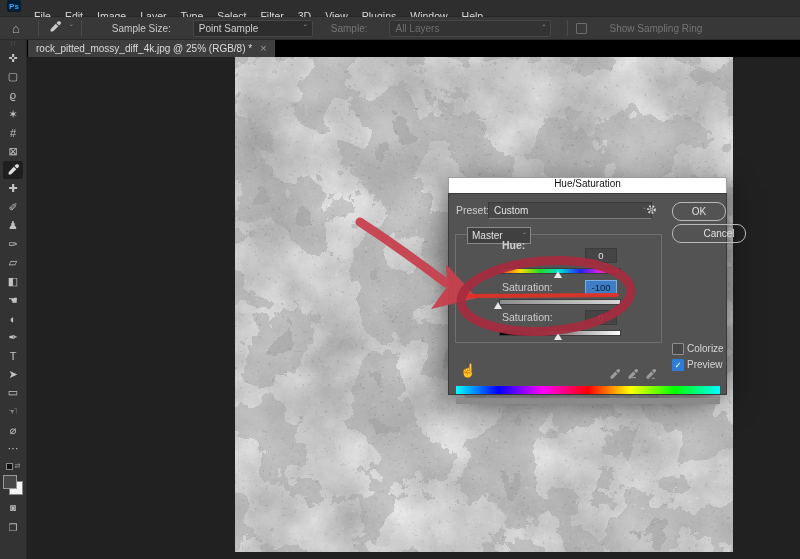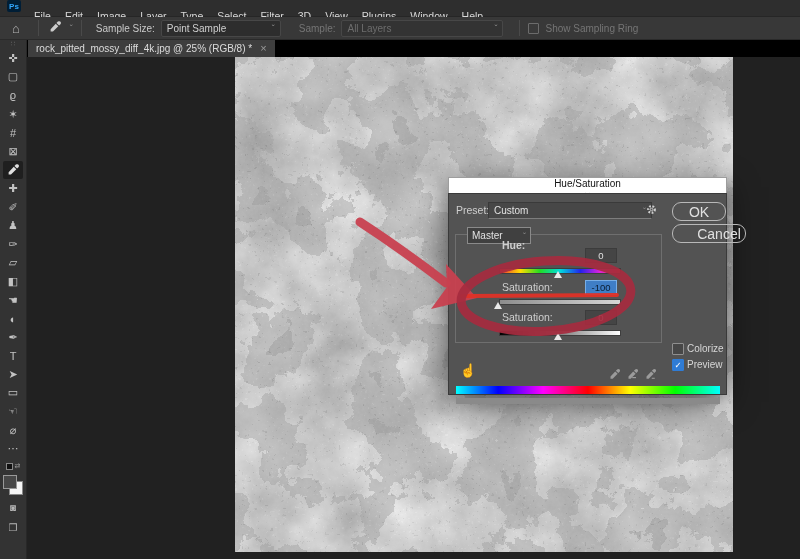--- a/index.html
+++ b/index.html
@@ -13,21 +13,21 @@
   .ps-logo{width:14px;height:12px;margin:0 6px 0 7px;background:#001e36;color:#31a8ff;
     font-size:8px;font-weight:bold;display:flex;align-items:center;justify-content:center;border-radius:2px;}
   #menu{display:flex;}
   .mi{color:#d8d8d8;font-size:10.5px;padding:8px 7px;line-height:16px;cursor:default;}
 
   
   .optionsbar{position:absolute;left:0;top:17px;width:800px;height:22px;background:#383838;
     display:flex;align-items:center;border-bottom:1px solid #2a2a2a;z-index:5;}
   .home{color:#b5b5b5;font-size:13px;margin:0 10px 0 12px;}
   .vsep{width:1px;height:16px;background:#4a4a4a;margin:0 8px;}
-  .opt-label{color:#c9c9c9;font-size:10px;margin:0 6px;}
+  .opt-label{color:#c9c9c9;font-size:10px;margin:0 22px;}
   .opt-label.dim, .dim{color:#757575;}
   .dropdown{display:flex;align-items:center;justify-content:space-between;background:#2d2d2d;
     border:1px solid #474747;border-radius:2px;height:15px;min-width:108px;padding:0 5px;
     color:#cfcfcf;font-size:10px;}
   .dropdown.dim{color:#6d6d6d;background:#333;}
   .chev{color:#8f8f8f;font-size:9px;margin-left:6px;}
   .cb{width:9px;height:9px;border:1px solid #6c6c6c;background:#3a3a3a;border-radius:1px;display:inline-block;}
 
   
   .tabstrip{position:absolute;left:26px;top:39px;width:774px;height:18px;background:#000000;z-index:4;}
@@ -66,21 +66,21 @@
   .dlg-title .x{color:#333;font-size:11px;}
   .dlg-body{position:relative;height:200px;background:#535353;border:1px solid #3a3a3a;}
   .lab{position:absolute;color:#cfcfcf;font-size:10.5px;}
   .valbox{position:absolute;width:30px;height:13px;background:#454545;border:1px solid #3c3c3c;
     color:#e0e0e0;font-size:9.5px;text-align:center;line-height:13px;}
   .valbox.sel{background:#3f7ec6;border:1px solid #78aee6;color:#0b1e33;}
   .preset-field{position:absolute;left:39px;top:8px;width:152px;height:15px;background:#474747;
     border:1px solid #3a3a3a;border-bottom:1px solid #7d7d7d;display:flex;align-items:center;
     justify-content:space-between;padding:0 5px;color:#e2e2e2;font-size:10px;}
   .pill{position:absolute;left:223px;width:52px;height:17px;border:1px solid #b9b9b9;border-radius:9px;
-    color:#e0e0e0;font-size:14px;display:flex;align-items:center;justify-content:center;background:transparent;}
+    color:#e0e0e0;font-size:10px;display:flex;align-items:center;justify-content:center;background:transparent;}
   .groupbox{position:absolute;left:6px;top:40px;width:205px;height:107px;border:1px solid #6f6f6f;}
   .master{position:absolute;left:18px;top:33px;width:54px;height:15px;background:#404040;
     border:1px solid #8a8a8a;display:flex;align-items:center;justify-content:space-between;
     padding:0 4px;color:#e2e2e2;font-size:10px;}
   .track{position:absolute;left:50px;width:120px;height:4px;border:1px solid #3e3e3e;}
   .tr-hue{background:linear-gradient(to right,#e33,#fd0 17%,#2d2 33%,#0dd 50%,#22e 67%,#d2d 83%,#e33);}
   .tr-sat{background:linear-gradient(to right,#8d8d8d,#d6d6d6);}
   .tr-light{background:linear-gradient(to right,#000,#fff);}
   .thumb{position:absolute;width:0;height:0;border-left:4.5px solid transparent;
     border-right:4.5px solid transparent;border-bottom:7px solid #e9e9e9;}

